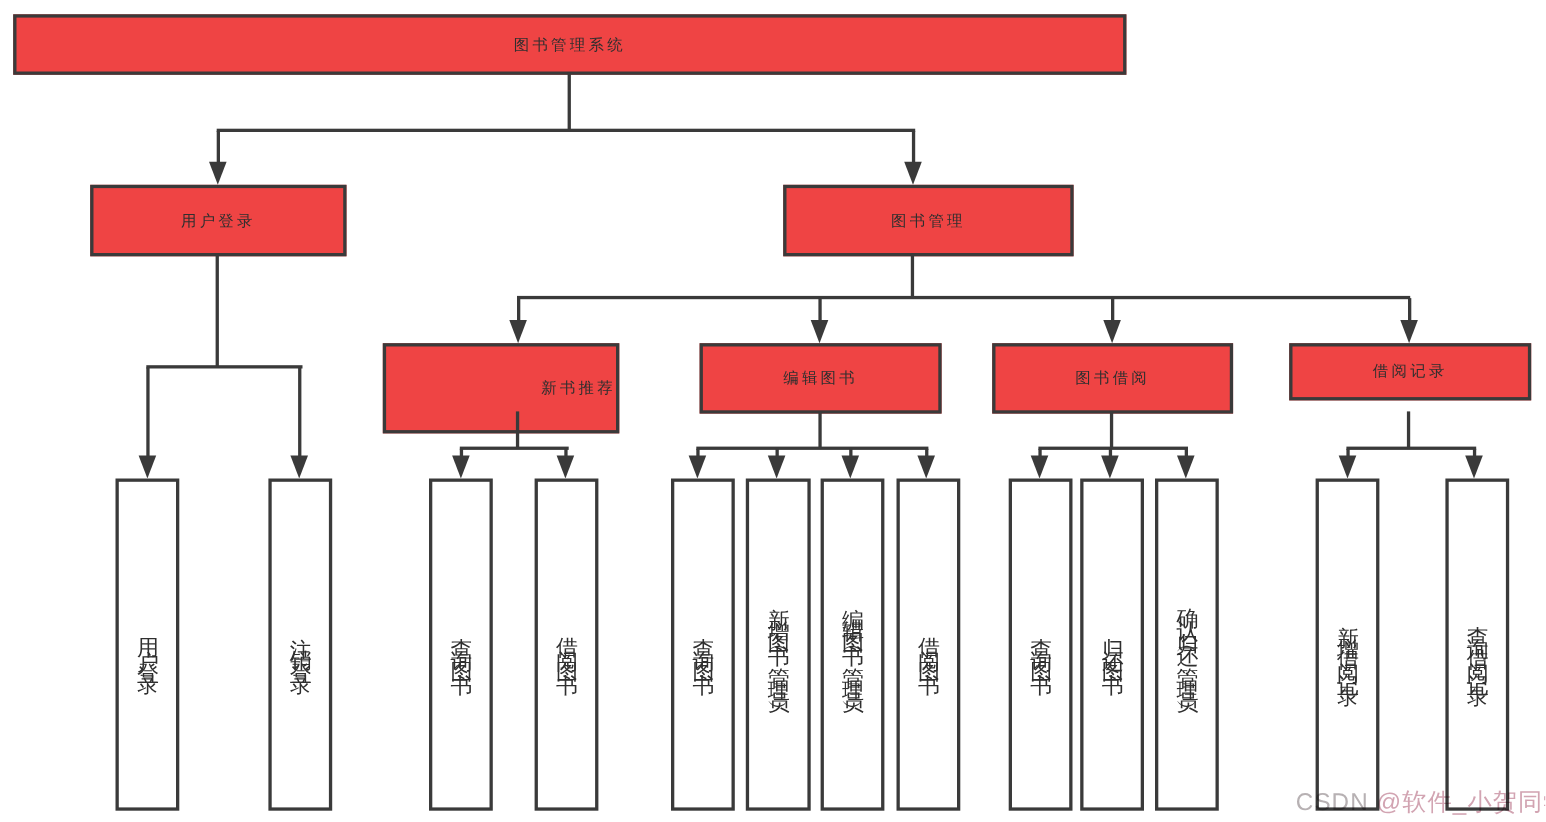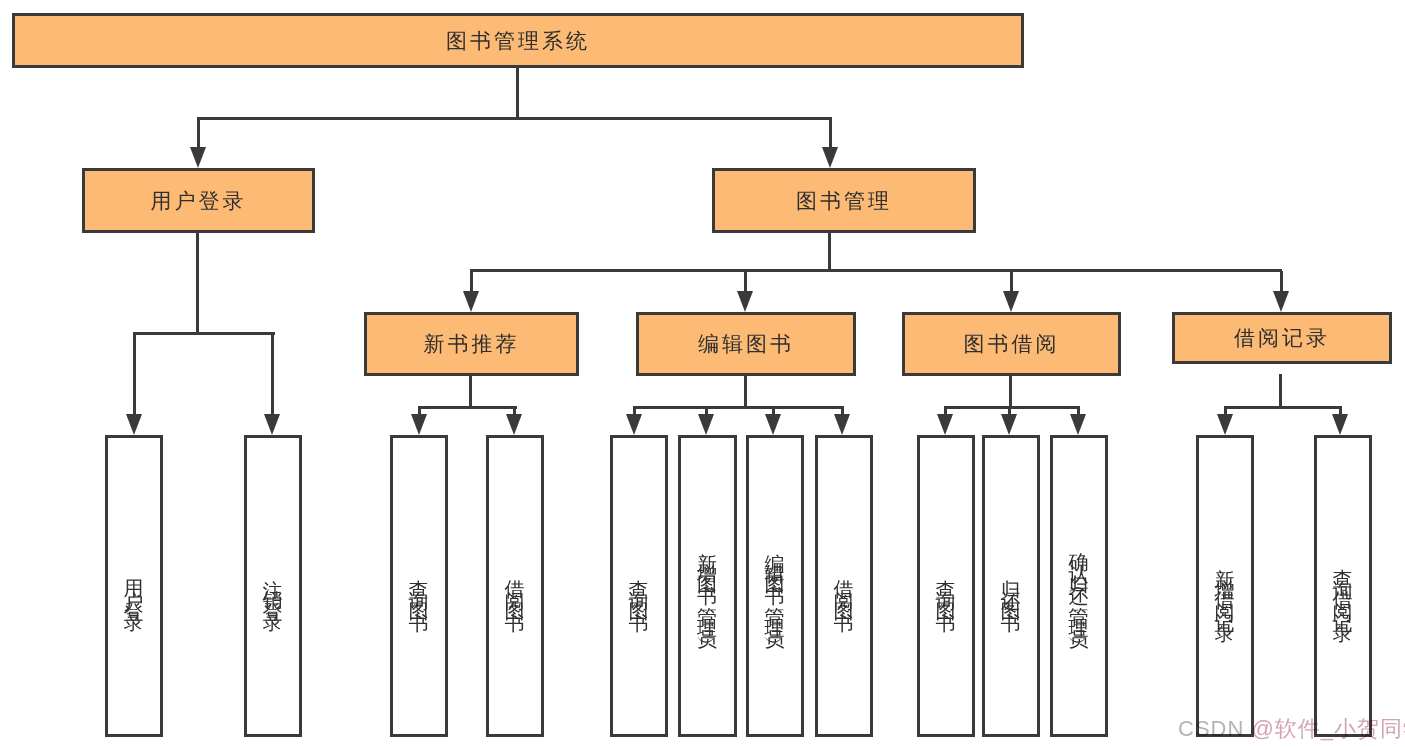--- a/index.html
+++ b/index.html
@@ -3,24 +3,24 @@
 <meta charset="utf-8">
 <style>
   html,body { margin:0; padding:0; background:#ffffff; }
   .canvas {
     position:relative; width:1405px; height:747px; background:#ffffff;
     font-family:"Liberation Sans","DejaVu Sans",sans-serif;
     color:#2f2f2f; overflow:hidden;
   }
   
   .node {
-    position:absolute; box-sizing:border-box; background:#fdba74;
+    position:absolute; box-sizing:border-box; background:#ef4444;
     border:3px solid var(--line,#3a3a3a);
     display:flex; align-items:center; justify-content:center;
-    font-size:21px; letter-spacing:3px; white-space:nowrap;
+    font-size:14px; letter-spacing:3px; white-space:nowrap;
   }
   .leaf {
     position:absolute; box-sizing:border-box; background:#ffffff;
     border:3px solid var(--line,#3a3a3a);
     display:flex; align-items:center; justify-content:center;
   }
   .leaf > span {
     writing-mode:vertical-rl; text-orientation:mixed;
     font-size:20px; line-height:1; letter-spacing:11px;
     display:block; max-height:292px; white-space:nowrap;
@@ -99,21 +99,21 @@
     </div>
   <div class="arrow" style="left:1003px; top:271px; height:41px;">
       <div class="shaft"></div>
       <div class="head"></div>
     </div>
   <div class="arrow" style="left:1273px; top:271px; height:41px;">
       <div class="shaft"></div>
       <div class="head"></div>
     </div>
 
-  <div class="node" style="left:364px; top:312px; width:215px; height:64px;">
+  <div class="node" style="left:348px; top:312px; width:215px; height:82px;justify-content:flex-end;">
     <span>新书推荐</span>
   </div>
   <div class="node" style="left:636px; top:312px; width:220px; height:64px;">
     <span>编辑图书</span>
   </div>
   <div class="node" style="left:902px; top:312px; width:219px; height:64px;">
     <span>图书借阅</span>
   </div>
   <div class="node" style="left:1172px; top:312px; width:220px; height:52px;">
     <span>借阅记录</span>

